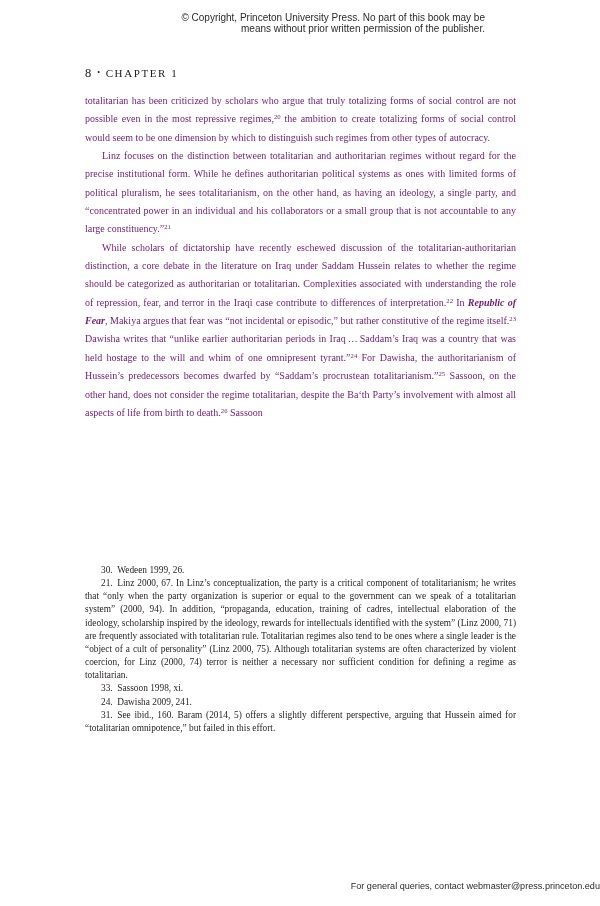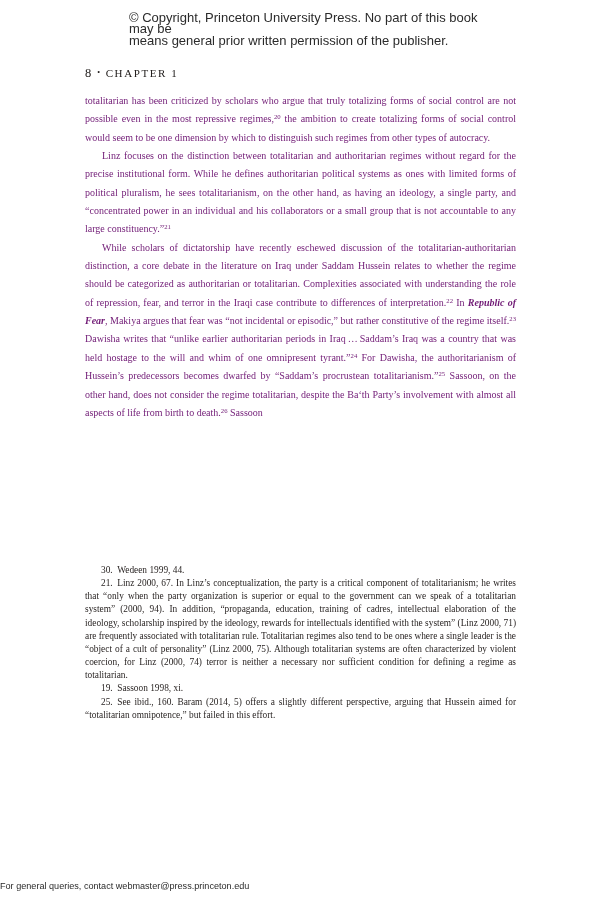--- a/index.html
+++ b/index.html
@@ -21,28 +21,28 @@
     position: absolute;
     left: 0;
     top: 0;
     width: 600px;
     height: 906px;
   }
 
   
   .copyright-block {
     position: absolute;
-    left: 129px;
+    left: 135px;
     top: 12px;
     width: 350px;
     font-family: "Liberation Sans", "DejaVu Sans", sans-serif;
-    font-size: 13px;
+    font-size: 10px;
     line-height: 11.4px;
     color: #2b2b2b;
-    text-align: left;
+    text-align: right;
   }
 
   
   .running-head {
     position: absolute;
     left: 85px;
     top: 66px;
     font-size: 11px;
     letter-spacing: 1.6px;
     color: #24201f;
@@ -107,53 +107,54 @@
   }
   .notes-block .note-num {
     padding-right: 4.5px;
   }
 
   
   .footer-line {
     position: absolute;
     left: 0;
     top: 881px;
-    width: 508px;
-    text-align: left;
+    width: 600px;
+    text-align: right;
     font-family: "Liberation Sans", "DejaVu Sans", sans-serif;
     font-size: 9.1px;
     color: #2b2b2b;
   }
 </style>
 </head>
 <body>
 
 <div class="page">
 
   <div class="copyright-block">
     <div>© Copyright, Princeton University Press. No part of this book may be</div>
-    <div>means general prior written permission of the publisher.</div>
+    <div>means without prior written permission of the publisher.</div>
   </div>
 
   <div class="running-head">
     <span class="folio">8</span><span class="dot">•</span><span>CHAPTER 1</span>
   </div>
 
   <div class="body-block">
 
     <p><span>totalitarian has been criticized by scholars who argue that truly totalizing forms of social control are not possible even in the most repressive regimes,</span><sup>20</sup><span> the ambition to create totalizing forms of social control would seem to be one dimension by which to distinguish such regimes from other types of autocracy.</span></p>
 
     <p><span>Linz focuses on the distinction between totalitarian and authoritarian regimes without regard for the precise institutional form. While he defines authoritarian political systems as ones with limited forms of political pluralism, he sees totalitarianism, on the other hand, as having an ideology, a single party, and “concentrated power in an individual and his collaborators or a small group that is not accountable to any large constituency.”</span><sup>21</sup></p>
 
     <p><span>While scholars of dictatorship have recently eschewed discussion of the totalitarian-authoritarian distinction, a core debate in the literature on Iraq under Saddam Hussein relates to whether the regime should be categorized as authoritarian or totalitarian. Complexities associated with understanding the role of repression, fear, and terror in the Iraqi case contribute to differences of interpretation.</span><sup>22</sup><span> In </span><span class="italic">Republic of Fear</span><span>, Makiya argues that fear was “not incidental or episodic,” but rather constitutive of the regime itself.</span><sup>23</sup><span> Dawisha writes that “unlike earlier authoritarian periods in Iraq … Saddam’s Iraq was a country that was held hostage to the will and whim of one omnipresent tyrant.”</span><sup>24</sup><span> For Dawisha, the authoritarianism of Hussein’s predecessors becomes dwarfed by “Saddam’s procrustean totalitarianism.”</span><sup>25</sup><span> Sassoon, on the other hand, does not consider the regime totalitarian, despite the Baʻth Party’s involvement with almost all aspects of life from birth to death.</span><sup>26</sup><span> Sassoon</span></p>
 
   </div>
 
   <div class="notes-block">
-    <p><span class="note-num">30.</span><span>Wedeen 1999, 44.</span></p>
+    <p><span class="note-num">30.</span><span>Wedeen 1999, 26.</span></p>
     <p><span class="note-num">21.</span><span>Linz 2000, 67. In Linz’s conceptualization, the party is a critical component of totalitarianism; he writes that “only when the party organization is superior or equal to the government can we speak of a totalitarian system” (2000, 94). In addition, “propaganda, education, training of cadres, intellectual elaboration of the ideology, scholarship inspired by the ideology, rewards for intellectuals identified with the system” (Linz 2000, 71) are frequently associated with totalitarian rule. Totalitarian regimes also tend to be ones where a single leader is the “object of a cult of personality” (Linz 2000, 75). Although totalitarian systems are often characterized by violent coercion, for Linz (2000, 74) terror is neither a necessary nor sufficient condition for defining a regime as totalitarian.</span></p>
-    <p><span class="note-num">19.</span><span>Sassoon 1998, xi.</span></p>
-    <p><span class="note-num">25.</span><span>See ibid., 160. Baram (2014, 5) offers a slightly different perspective, arguing that Hussein aimed for “totalitarian omnipotence,” but failed in this effort.</span></p>
+    <p><span class="note-num">33.</span><span>Sassoon 1998, xi.</span></p>
+    <p><span class="note-num">24.</span><span>Dawisha 2009, 241.</span></p>
+    <p><span class="note-num">31.</span><span>See ibid., 160. Baram (2014, 5) offers a slightly different perspective, arguing that Hussein aimed for “totalitarian omnipotence,” but failed in this effort.</span></p>
   </div>
 
   <div class="footer-line">For general queries, contact webmaster@press.princeton.edu</div>
 
 </div>
 
 </body></html>

